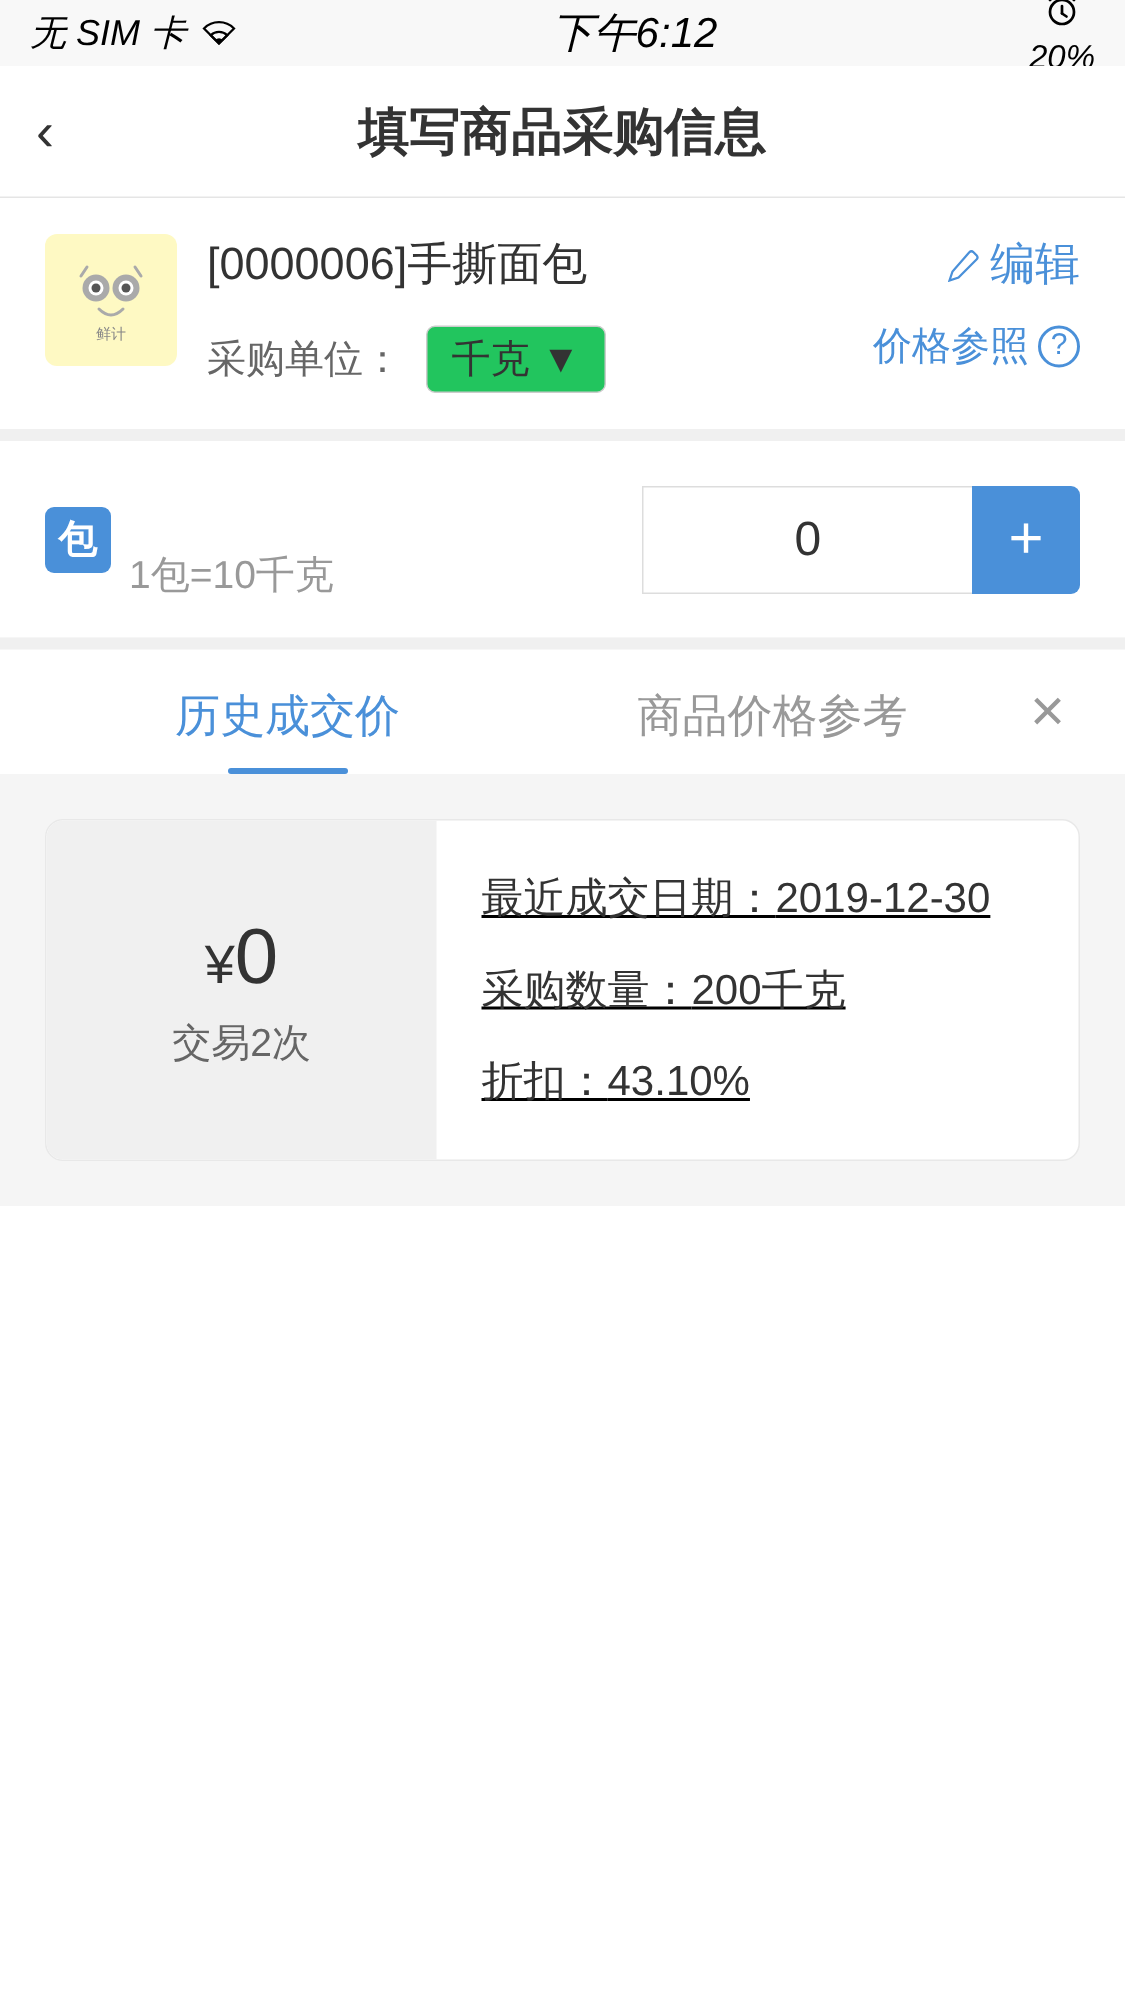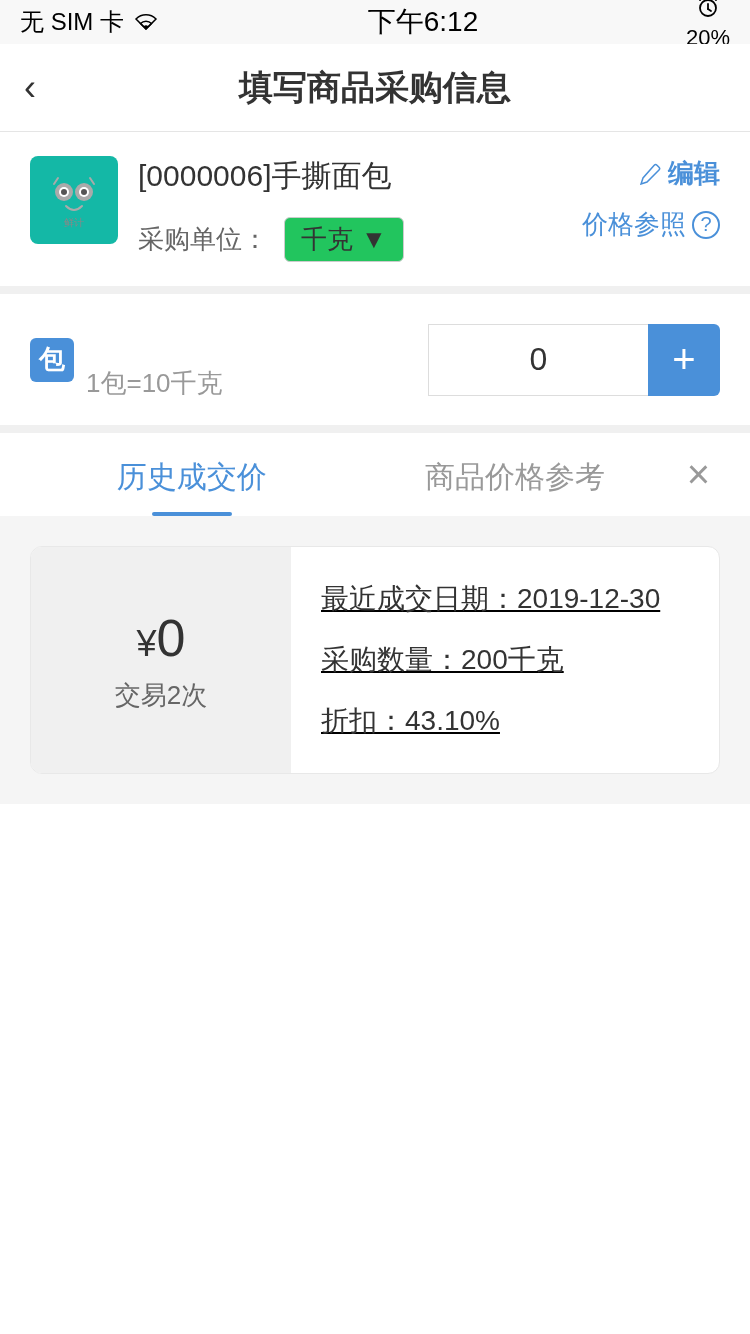--- a/index.html
+++ b/index.html
@@ -16,20 +16,21 @@
     .status-bar {
       width: 750px;
       height: 44px;
       background: #f8f8f8;
       display: flex;
       align-items: center;
       justify-content: space-between;
       padding: 0 20px;
       font-size: 24px;
       color: #000;
+      font-style: italic;
     }
     .status-left { display: flex; align-items: center; gap: 8px; }
     .status-center { font-size: 28px; font-weight: 500; }
     .status-right { display: flex; align-items: center; gap: 6px; font-size: 22px; flex-direction: column; }
     .battery {
       width: 44px; height: 22px;
       border: 2px solid #000;
       border-radius: 3px;
       position: relative;
       display: flex; align-items: center; padding: 2px;
@@ -86,21 +87,21 @@
       justify-content: space-between;
     }
     .product-left {
       display: flex;
       align-items: flex-start;
       gap: 20px;
     }
     .product-image {
       width: 88px;
       height: 88px;
-      background: #14b8a6;
+      background: #fef9c3;
       border-radius: 8px;
       display: flex;
       align-items: center;
       justify-content: center;
       flex-shrink: 0;
     }
     .product-info {
       display: flex;
       flex-direction: column;
       justify-content: center;
@@ -124,27 +125,26 @@
       border-radius: 6px;
       padding: 4px 16px;
       font-size: 26px;
       color: #333;
       background: #22c55e;
       display: flex;
       align-items: center;
       gap: 8px;
     }
     .edit-link {
-      font-size: 26px;
+      font-size: 30px;
       color: #4a90d9;
       display: flex;
       align-items: center;
       gap: 6px;
       cursor: pointer;
-      font-weight: bold;
     }
     .price-ref-link {
       font-size: 26px;
       color: #4a90d9;
       display: flex;
       align-items: center;
       gap: 6px;
       cursor: pointer;
       margin-top: 0;
     }

